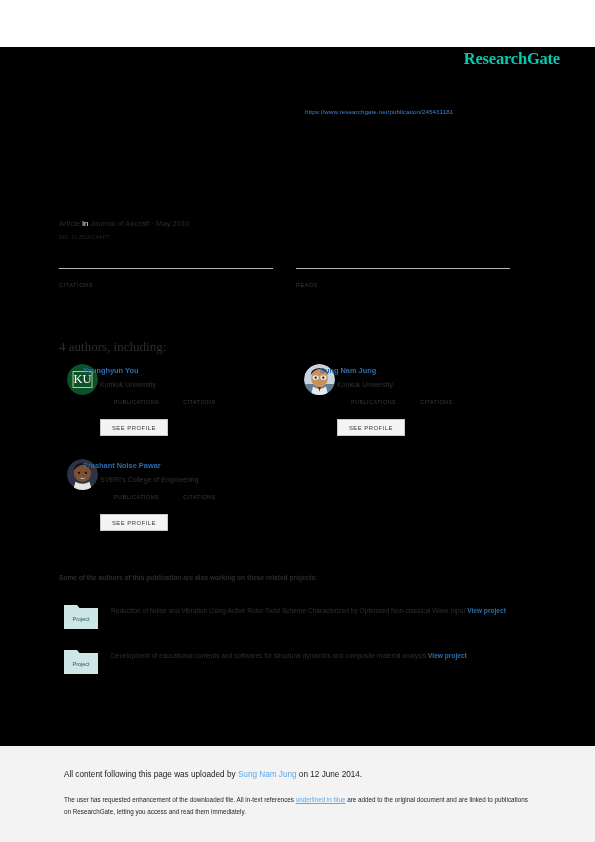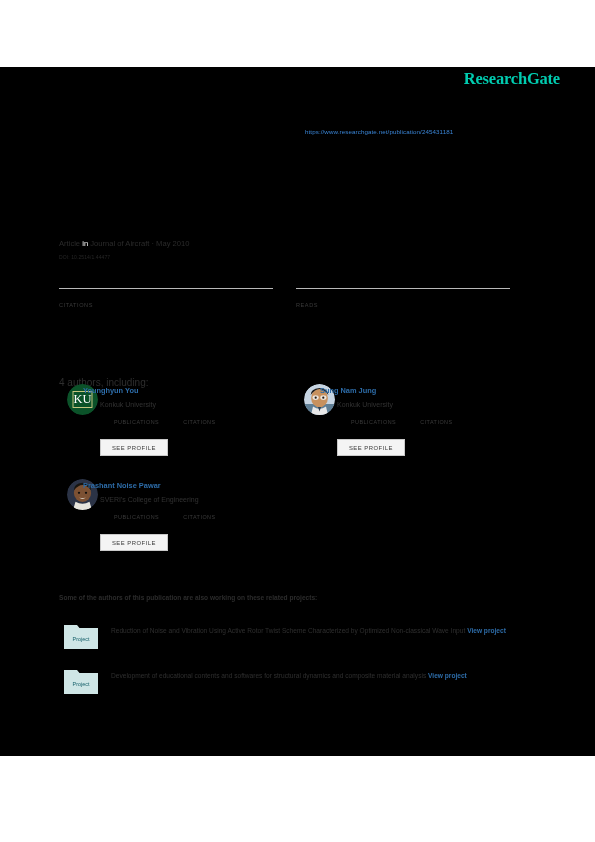--- a/index.html
+++ b/index.html
@@ -5,24 +5,23 @@
   * { box-sizing: border-box; margin: 0; padding: 0; }
   html, body {
     width: 595px;
     height: 842px;
     font-family: "Liberation Sans", sans-serif;
     background: #ffffff;
   }
   .page {
     position: relative;
     width: 595px;
-    height: 736px;
+    height: 842px;
     background: #ffffff;
     overflow: hidden;
-    margin-top: 20px;
   }
 
   
   .top-strip {
     position: absolute;
     left: 0; top: 0;
     width: 595px; height: 47px;
     background: #ffffff;
   }
 
@@ -98,23 +97,24 @@
   }
   .metric .lbl {
     font-size: 5.6px;
     letter-spacing: 0.55px;
     color: #3a3a3a;
   }
 
   
   .authors-head {
     position: absolute;
-    left: 59px; top: 357px;
-    font-size: 10px;
+    left: 59px; top: 339px;
+    font-size: 13px;
     color: #2e2e2e;
+    font-family: Liberation Serif, serif;
   }
   .author {
     position: absolute;
     width: 230px;
   }
   .author.a0 { left: 59px;  top: 364px; }
   .author.a1 { left: 296px; top: 364px; }
   .author.a2 { left: 59px;  top: 459px; }
 
   .av {
@@ -345,18 +345,21 @@
       </svg>
     </div>
     <div class="p-text">
       <span>Development of educational contents and softwares for structural dynamics and composite material analysis</span>
       <span class="vp">View project</span>
     </div>
   </div>
 
   <div class="footer"></div>
 
+  <div class="f-line1">
+    <span>All content following this page was uploaded by </span><span class="lnk">Sung Nam Jung</span><span> on 12 June 2014.</span>
+  </div>
 
   <div class="f-note">
     <span>The user has requested enhancement of the downloaded file. All in-text references </span><span class="lnk">underlined in blue</span><span> are added to the original document and are linked to publications on ResearchGate, letting you access and read them immediately.</span>
   </div>
 
 </div>
 
 </body></html>

